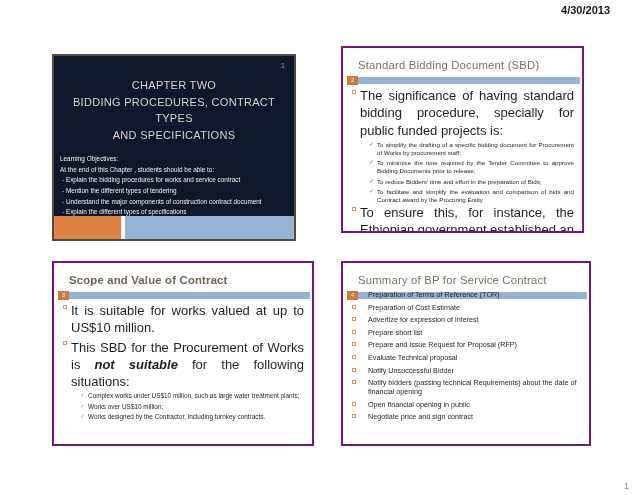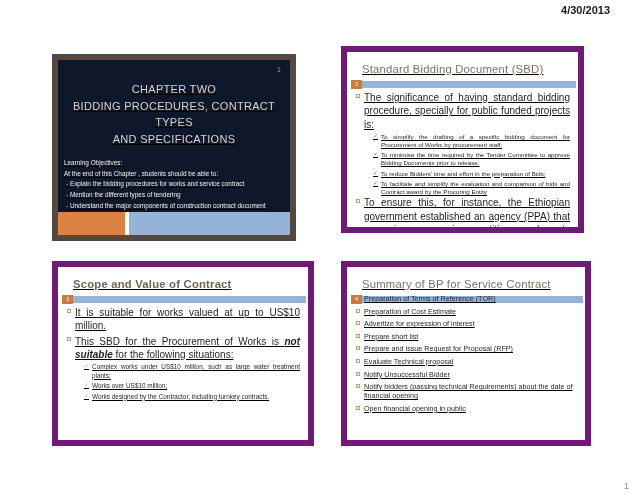--- a/index.html
+++ b/index.html
@@ -2,21 +2,21 @@
 <html><head>
 <meta charset="utf-8">
 <style>
   * { margin:0; padding:0; box-sizing:border-box; }
   html,body { width:640px; height:495px; background:#fff; font-family:"Liberation Sans", sans-serif; }
   .page { position:relative; width:640px; height:495px; background:#fff; overflow:hidden;padding-left:6px; }
 
   .header-date { position:absolute; top:4px; right:30px; font-size:11px; font-weight:bold; color:#1a1a1a; }
   .page-number { position:absolute; bottom:4px; right:11px; font-size:9px; color:#8a8a8a; }
 
-  .slide { position:absolute; background:#fff; border:6px solid #701a75; overflow:hidden;text-decoration:underline; }
+  .slide { position:absolute; background:#fff; border:2px solid #701a75; overflow:hidden; }
   #slide1 { left:52px; top:54px; width:244px; height:187px; background:#0f172a; border-color:#55483f; }
   #slide2 { left:341px; top:46px; width:243px; height:187px; }
   #slide3 { left:52px; top:261px; width:262px; height:185px; }
   #slide4 { left:341px; top:261px; width:250px; height:185px; }
 
   
   .s1-num { position:absolute; top:6px; right:9px; font-size:7px; color:#c59a62; }
   .s1-title { margin:21px 4px 0; text-align:center; color:#ddd4ca; font-size:11px; line-height:1.5; letter-spacing:.3px; }
   .s1-body { margin:11px 6px 0 6px; color:#f3f0ed; font-size:6.4px; line-height:1.66; }
   .s1-obj::before { content:"- "; color:#d8d0c8; }
@@ -27,34 +27,34 @@
 
   
   .s-title { margin:11px 10px 0 15px; color:#7c6f62; font-size:11.3px; letter-spacing:.2px; white-space:nowrap; }
   #slide3 .s-title { font-weight:bold; color:#6f6358; }
   .bar-wrap { position:relative; height:8px; margin-top:6px; }
   .bar { position:absolute; left:4px; right:2px; top:0; height:7px; background:#95b3d7; }
   .bar-tag { position:absolute; left:4px; top:-1px; width:11px; height:9px; background:#ce7a3e;
              color:#fff; font-size:5.5px; line-height:9px; text-align:center; z-index:2; }
   .content { margin:2px 8px 0 9px; position:relative; z-index:1; }
 
-  .b1 { display:flex; font-size:10px; line-height:1.33; color:#1f1f1f; text-align:justify; margin-top:2px; }
+  .b1 { display:flex; font-size:13px; line-height:1.33; color:#1f1f1f; text-align:justify; margin-top:2px; }
   .b1 .btext { flex:1; }
   .sq { flex:none; width:4px; height:4px; border:1px solid #cf9a6b; margin:2.5px 4px 0 0; background:#fff; }
   .sub { display:flex; margin:2px 0 0 17px; font-size:6.2px; line-height:1.32; color:#1f1f1f; text-align:justify; }
   .sub .chk { flex:none; font-size:6px; margin:0 3px 0 0; color:#c0504d; }
   .chk::before { content:"\2713"; }
   #slide3 .sub .chk { color:#b3a796; }
   #slide3 .sub { font-size:6.4px; }
   .mt { margin-top:0; }
   .emph { font-weight:bold; font-style:italic; }
 
   
   #slide4 .content { margin-top:-10px; }
-  #slide4 .item { display:flex; font-size:7.2px; line-height:1.25; color:#1f1f1f; margin-bottom:3.6px; }
+  #slide4 .item { display:flex; font-size:7.2px; line-height:1.25; color:#1f1f1f; margin-bottom:3.6px;gap:8px; }
   #slide4 .item .sq { margin-top:2px; }
 </style>
 </head>
 <body>
 
 <div class="page">
 
   <div class="header-date">4/30/2013</div>
 
   <div class="slide" id="slide1">
@@ -178,17 +178,21 @@
           <span>Notify Unsuccessful Bidder</span>
         </div>
       <div class="item">
           <span class="sq"></span>
           <span>Notify bidders (passing technical Requirements) about the date of financial opening</span>
         </div>
       <div class="item">
           <span class="sq"></span>
           <span>Open financial opening in public</span>
         </div>
+      <div class="item">
+          <span class="sq"></span>
+          <span>Negotiate price and sign contract</span>
+        </div>
     </div>
   </div>
 
   <div class="page-number">1</div>
 </div>
 
 </body></html>

